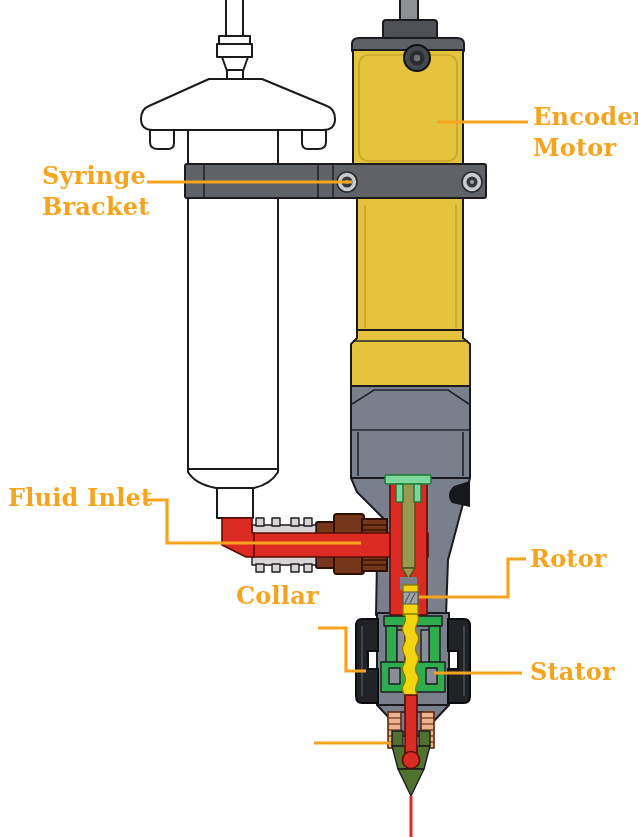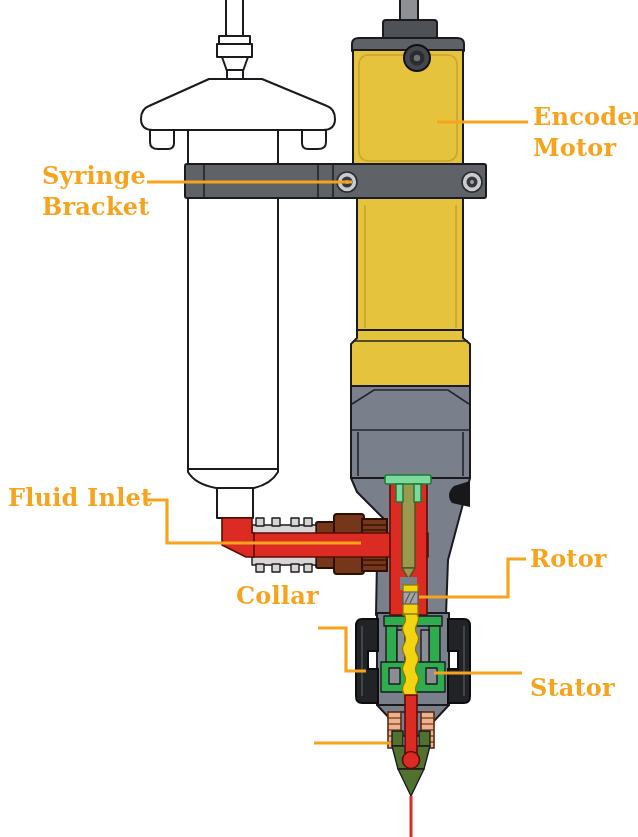--- a/index.html
+++ b/index.html
@@ -199,14 +199,14 @@
   </g>
 </svg>
 
   <div class="lbl" style="left:533px;top:101px;">Encoder
 Motor</div>
   <div class="lbl" style="left:42px;top:160px;">Syringe
 Bracket</div>
   <div class="lbl" style="left:8px;top:482px;">Fluid Inlet</div>
   <div class="lbl" style="left:530px;top:543px;">Rotor</div>
   <div class="lbl" style="left:236px;top:580px;">Collar</div>
-  <div class="lbl" style="left:530px;top:656px;margin-top:16px;">Stator</div>
+  <div class="lbl" style="left:530px;top:656px;">Stator</div>
 </div>
 
 </body></html>

